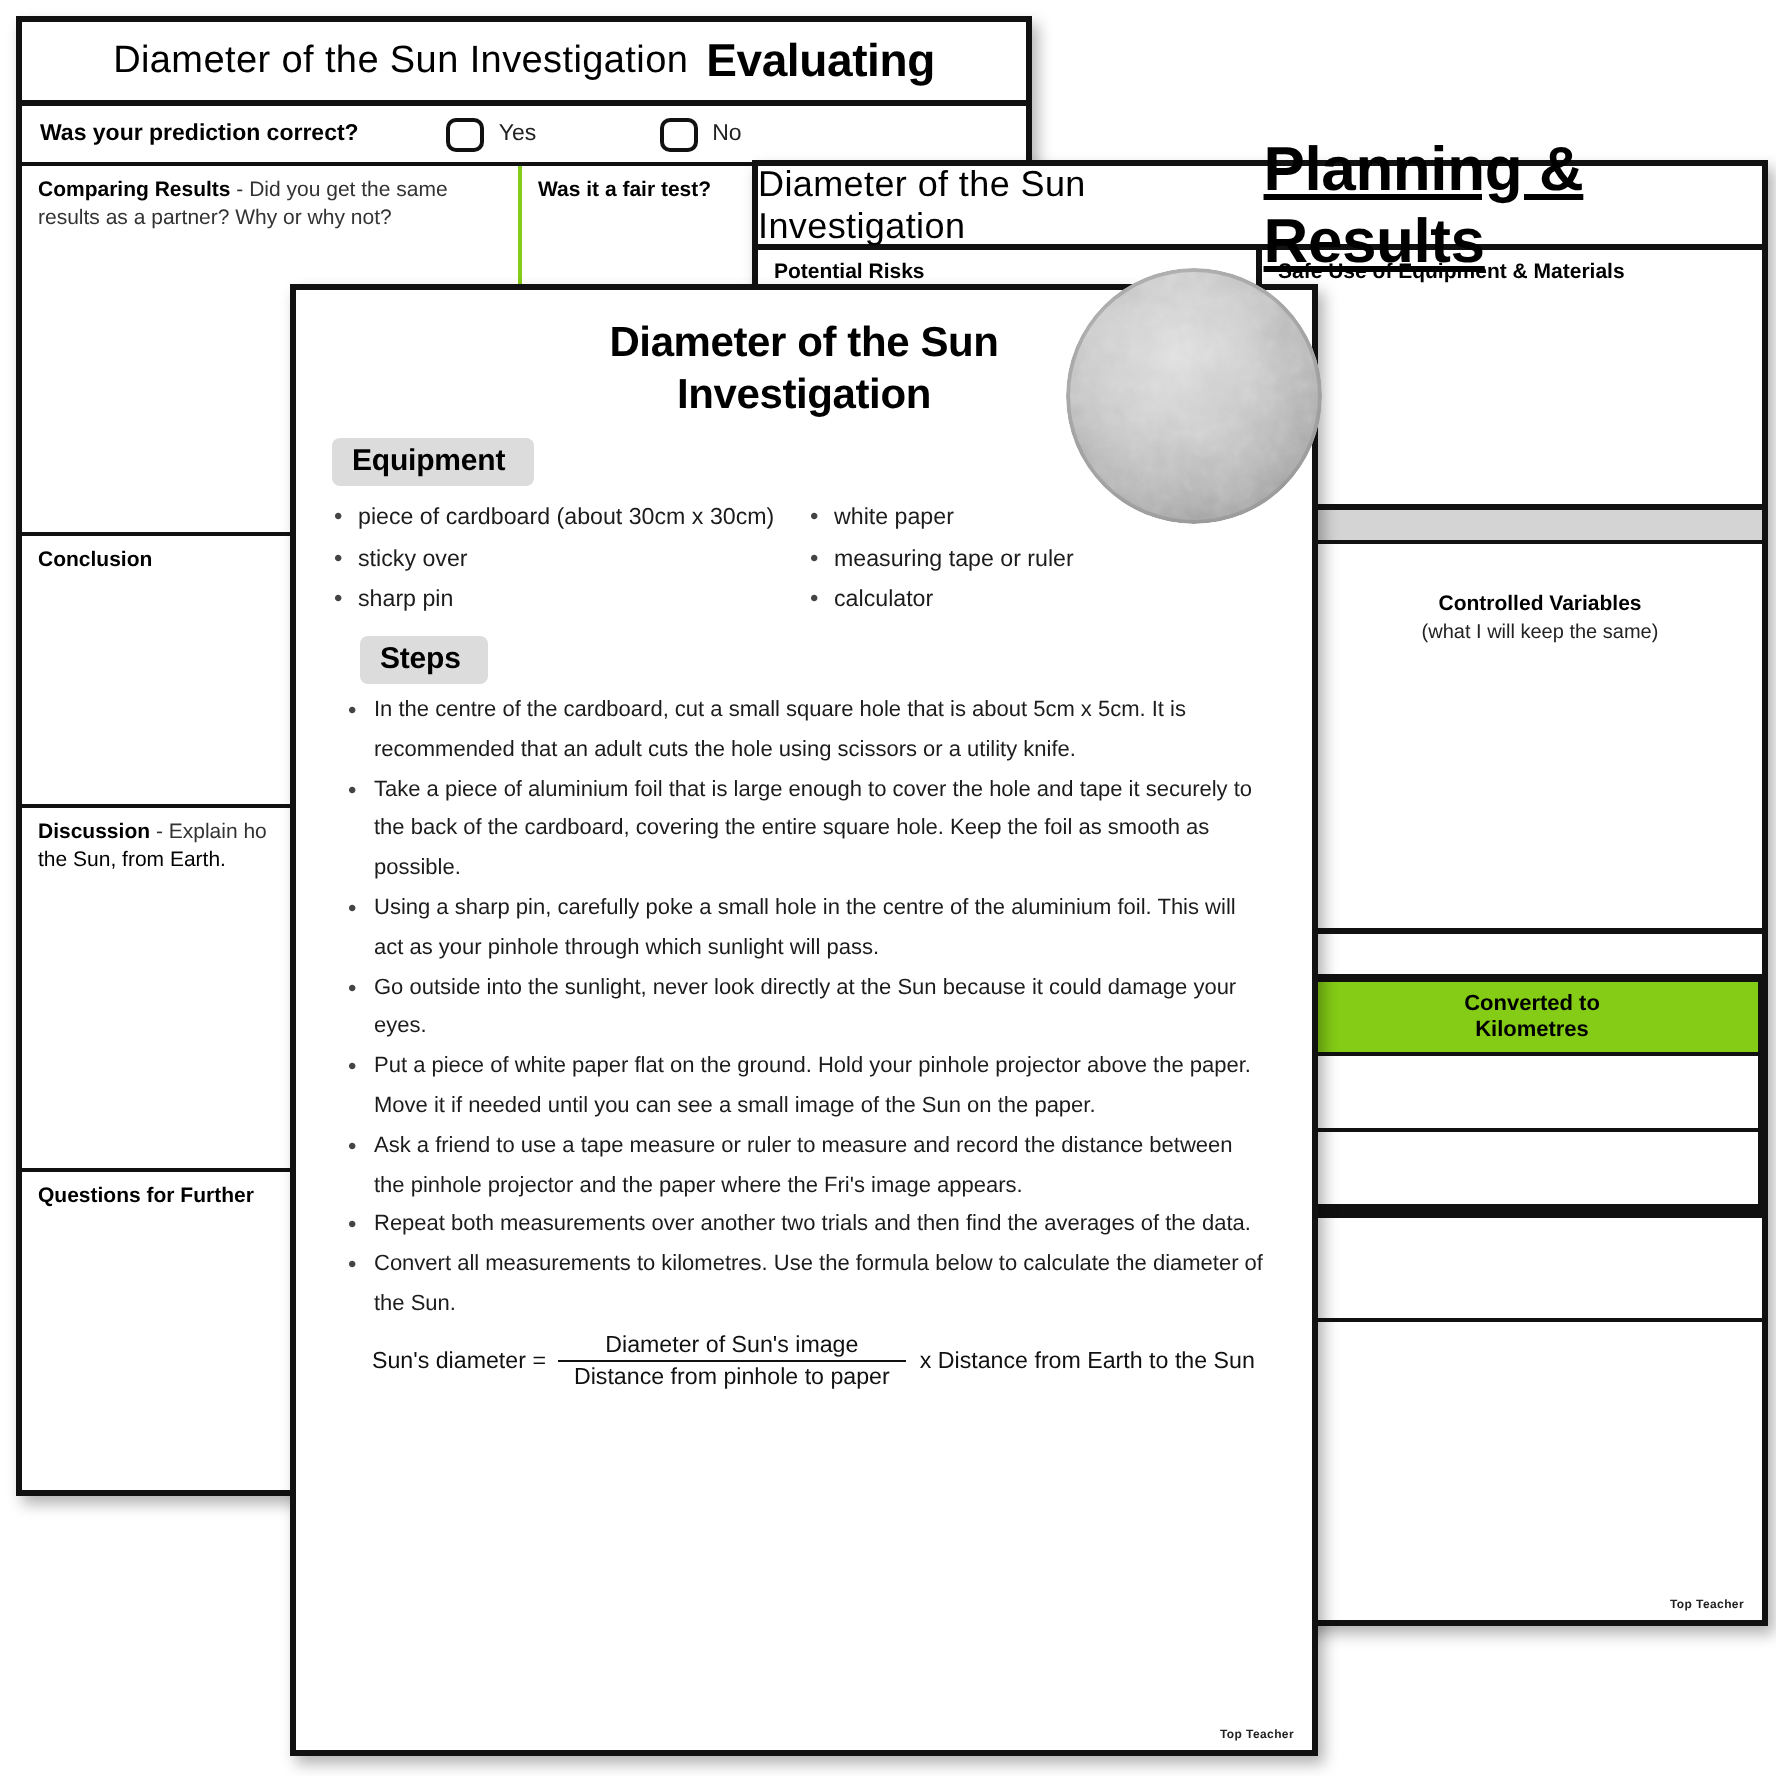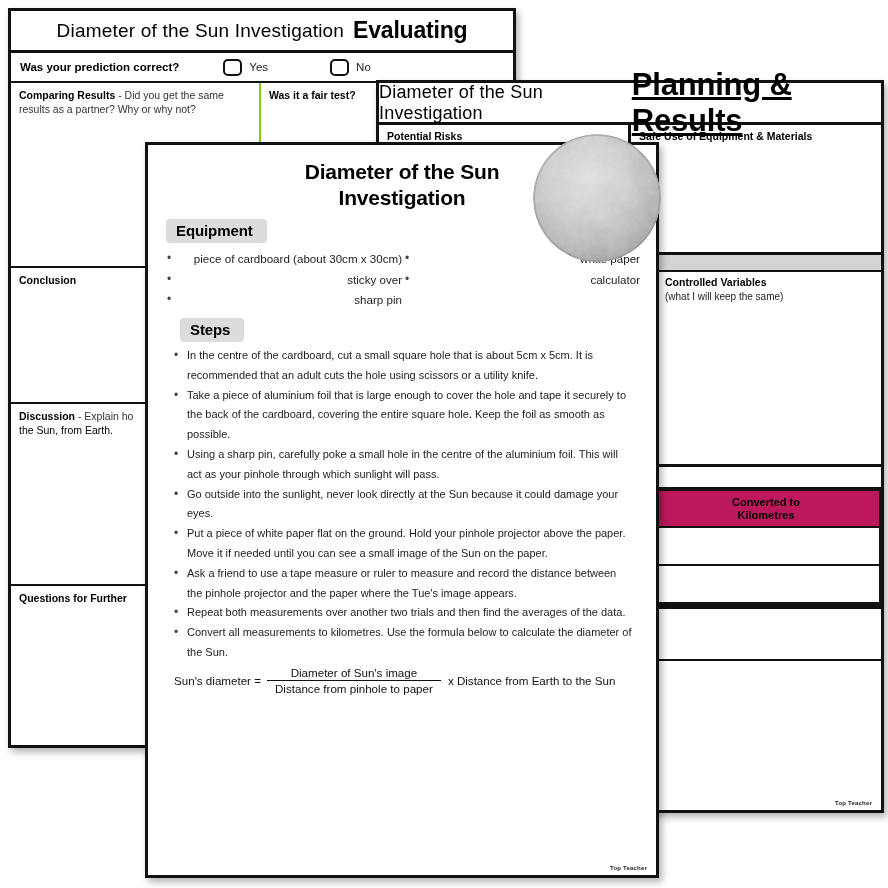--- a/index.html
+++ b/index.html
@@ -46,65 +46,65 @@
   #pl-header .fat{font-size:31px;margin-left:9px;text-decoration:underline;}
 
   #pl-body{position:absolute;left:0;right:0;top:42px;bottom:0;display:flex;flex-direction:column;}
   #pl-risks-row{display:flex;height:130px;border-bottom:3px solid #111;box-sizing:border-box;}
   #pl-risks{width:252px;border-right:3px solid #111;box-sizing:border-box;padding:4px 8px;}
   #pl-safe{flex:1;padding:4px 8px;box-sizing:border-box;}
 
   .greybar{background:#d4d4d4;height:17px;border-bottom:2px solid #111;box-sizing:border-box;}
 
   #pl-vars-row{display:flex;height:195px;border-bottom:3px solid #111;box-sizing:border-box;}
-  .vcell{box-sizing:border-box;padding:4px 6px;}
+  .vcell{box-sizing:border-box;padding:4px 6px;text-align:center;margin-top:20px;}
   #pl-var-a{width:130px;border-right:2px solid #111;}
   #pl-var-b{width:150px;border-right:2px solid #111;}
   #pl-var-c{flex:1;}
   .vtitle{font-size:10.5px;font-weight:bold;line-height:1.3;}
   .vsub{font-size:10px;font-weight:400;color:#222;line-height:1.3;}
 
   #pl-gap1{height:22px;border-bottom:2px solid #111;box-sizing:border-box;}
 
   
   #pl-table{border-bottom:3px solid #111;box-sizing:border-box;}
   table.results{border-collapse:collapse;width:100%;table-layout:fixed;}
   table.results th,table.results td{border:2px solid #111;box-sizing:border-box;}
-  table.results th{background:#be185d;font-size:11px;font-weight:bold;line-height:1.15;
+  table.results th{background:#84cc16;font-size:11px;font-weight:bold;line-height:1.15;
                    padding:5px 2px;text-align:center;}
   table.results td{height:38px;}
   #pl-tail{flex:1;position:relative;}
   .tailline{border-top:2px solid #111;height:52px;box-sizing:border-box;}
 
   
   #sheet-front{left:145px;top:142px;width:514px;height:736px;}
   #fr-inner{position:absolute;inset:0;padding:12px 16px 4px 16px;box-sizing:border-box;
             display:flex;flex-direction:column;}
   #fr-title{text-align:center;font-weight:900;font-size:21px;line-height:1.22;
             letter-spacing:-.2px;margin:2px 0 2px 0;}
 
   .pill{display:inline-block;background:#dcdcdc;border-radius:4px;
         padding:3px 14px 4px 10px;font-weight:900;font-size:15px;letter-spacing:-.1px;}
   .pill-wrap{margin:7px 0 4px 2px;}
   .pill-wrap.steps{margin-left:16px;}
   .pill-wrap.formula{margin-left:16px;margin-top:9px;}
 
   .eq-cols{display:flex;gap:0;margin-top:2px;}
   .eq-col{width:50%;}
-  ul.bul{list-style:none;margin:0;padding:0;text-align:right;}
+  ul.bul{list-style:none;margin:0;padding:0;}
   ul.bul li{position:relative;padding-left:15px;font-size:11.6px;line-height:1.78;color:#1c1c1c;}
   ul.bul li:before{content:"•";position:absolute;left:3px;top:-1px;font-size:12px;color:#444;}
 
   ul.steps-list{list-style:none;margin:0;padding:0 6px 0 8px;}
   ul.steps-list li{position:relative;padding-left:15px;font-size:11px;line-height:1.80;
                    color:#1c1c1c;margin-bottom:0px;}
   ul.steps-list li:before{content:"•";position:absolute;left:2px;top:-1px;font-size:12px;color:#444;}
 
   
-  #formula{display:flex;align-items:center;font-size:11.6px;margin:3px 0 0 10px;color:#111;}
+  #formula{display:flex;align-items:center;font-size:11.6px;margin:3px 0 0 22px;color:#111;}
   #formula .lead{white-space:nowrap;margin-right:6px;}
   #frac{display:inline-flex;flex-direction:column;align-items:center;}
   #frac .num{padding:0 8px 1px 8px;}
   #frac .den{padding:1px 8px 0 8px;border-top:1.6px solid #111;}
   #formula .tail{white-space:nowrap;margin-left:7px;}
 
   .brand{position:absolute;right:9px;bottom:4px;font-size:6px;font-weight:bold;
          color:#222;letter-spacing:.2px;}
 
   
@@ -253,36 +253,37 @@
       <div class="eq-col">
         <ul class="bul">
           <li>piece of cardboard (about 30cm x 30cm)</li>
           <li>sticky over</li>
           <li>sharp pin</li>
         </ul>
       </div>
       <div class="eq-col">
         <ul class="bul">
           <li>white paper</li>
+          <li>measuring tape or ruler</li>
           <li>calculator</li>
         </ul>
       </div>
     </div>
 
     <div class="pill-wrap steps">
       <span class="pill">Steps</span>
     </div>
 
     <ul class="steps-list">
       <li>In the centre of the cardboard, cut a small square hole that is about 5cm x 5cm. It is recommended that an adult cuts the hole using scissors or a utility knife.</li>
       <li>Take a piece of aluminium foil that is large enough to cover the hole and tape it securely to the back of the cardboard, covering the entire square hole. Keep the foil as smooth as possible.</li>
       <li>Using a sharp pin, carefully poke a small hole in the centre of the aluminium foil. This will act as your pinhole through which sunlight will pass.</li>
       <li>Go outside into the sunlight, never look directly at the Sun because it could damage your eyes.</li>
       <li>Put a piece of white paper flat on the ground. Hold your pinhole projector above the paper. Move it if needed until you can see a small image of the Sun on the paper.</li>
-      <li>Ask a friend to use a tape measure or ruler to measure and record the distance between the pinhole projector and the paper where the Tue's image appears.</li>
+      <li>Ask a friend to use a tape measure or ruler to measure and record the distance between the pinhole projector and the paper where the Fri's image appears.</li>
       <li>Repeat both measurements over another two trials and then find the averages of the data.</li>
       <li>Convert all measurements to kilometres. Use the formula below to calculate the diameter of the Sun.</li>
     </ul>
 
 
     <div id="formula">
       <span class="lead">Sun's diameter =</span>
       <span id="frac">
         <span class="num">Diameter of Sun's image</span>
         <span class="den">Distance from pinhole to paper</span>

